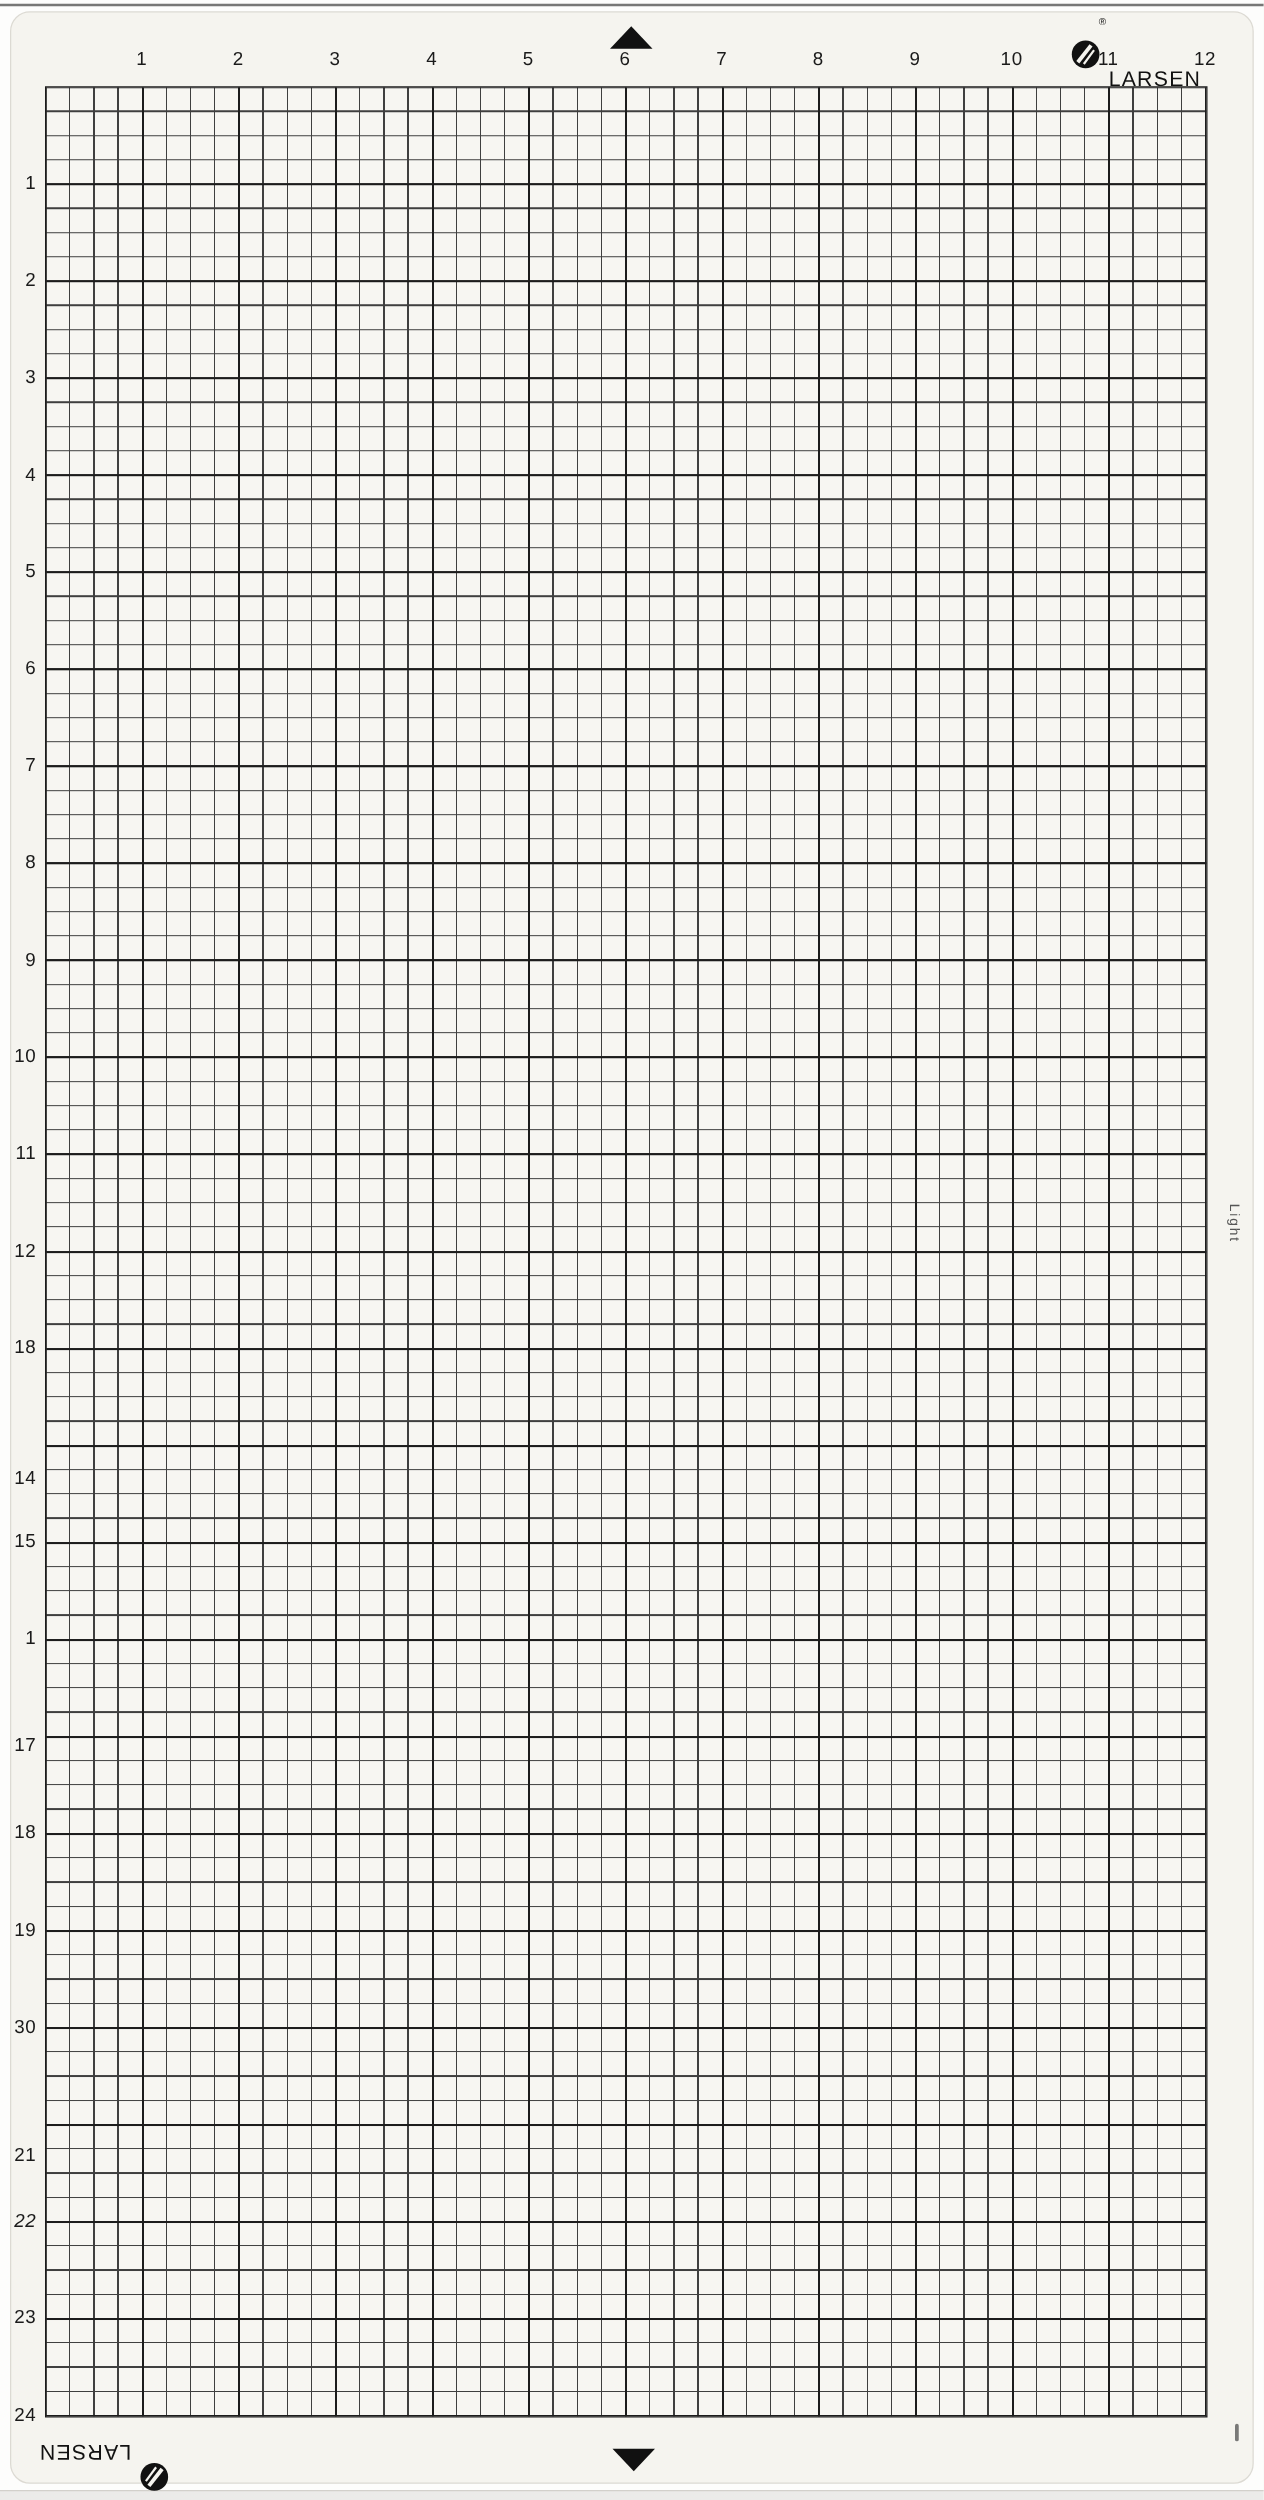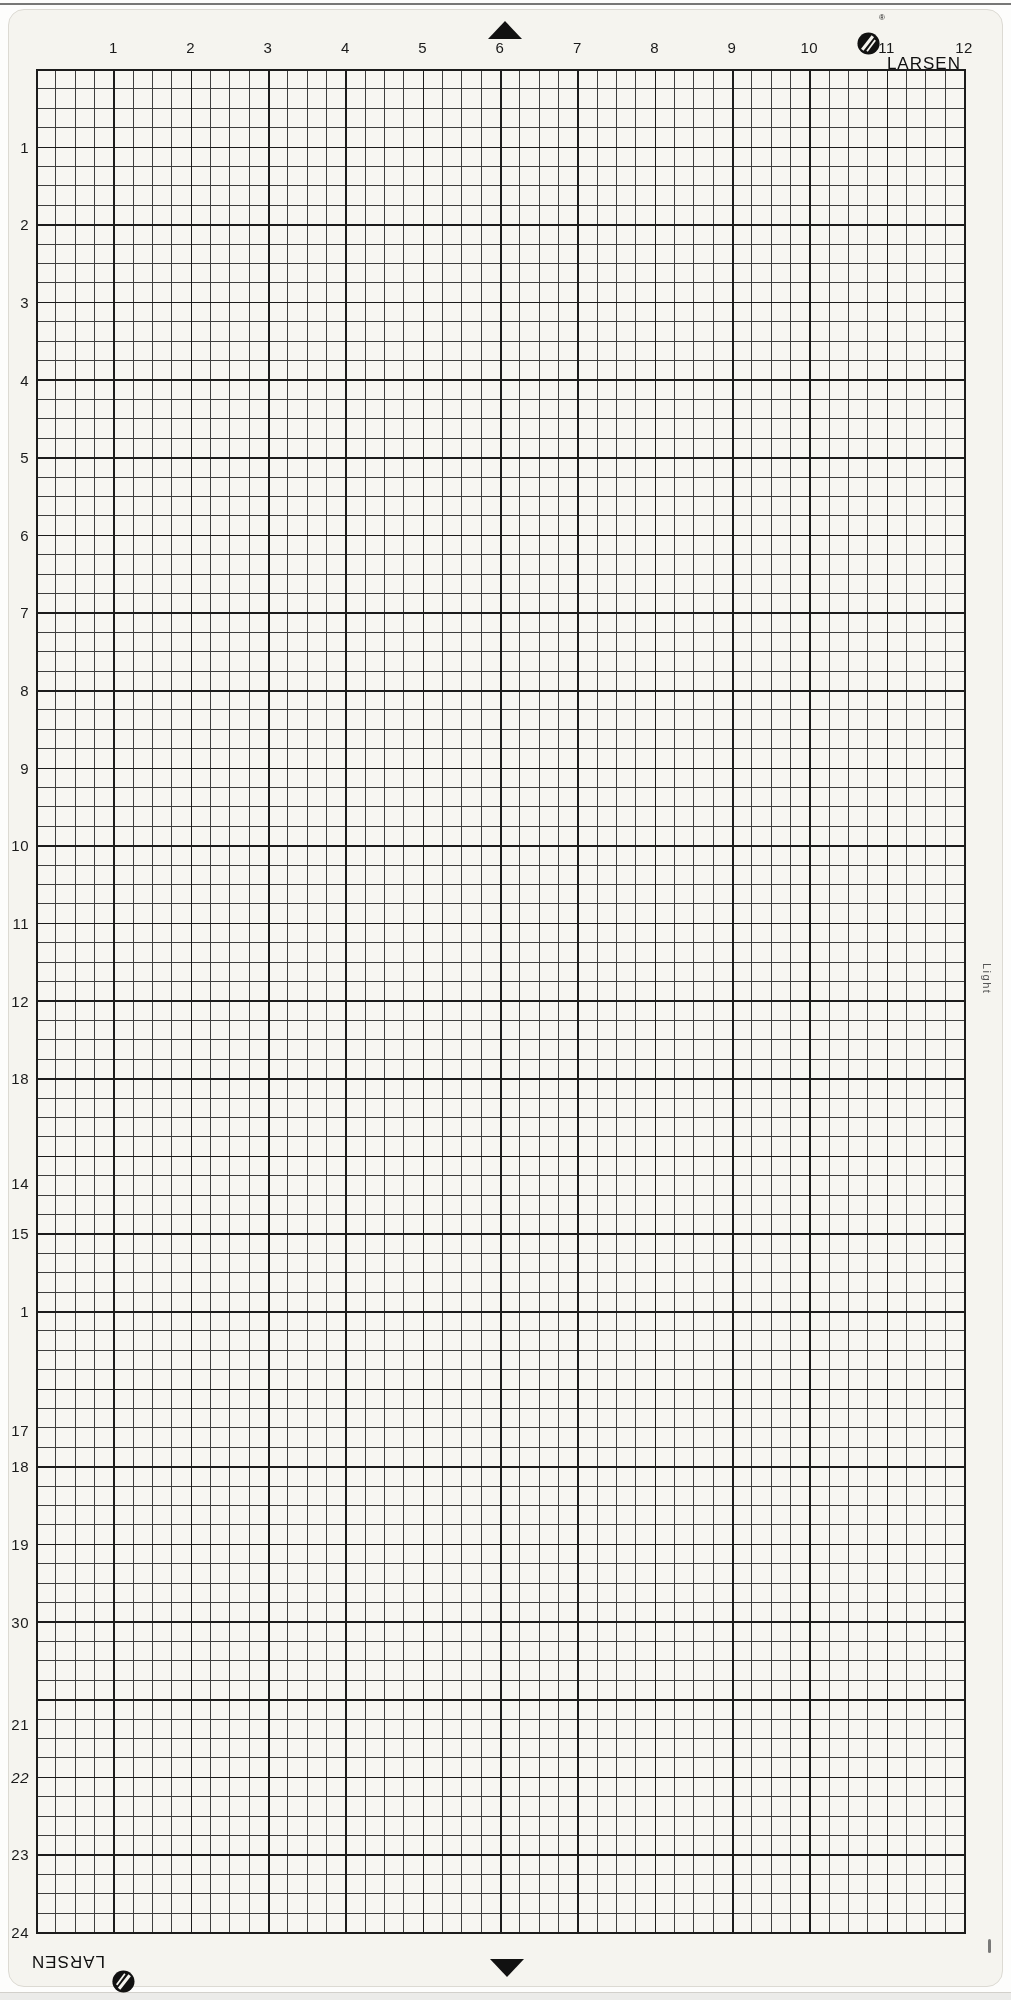--- a/index.html
+++ b/index.html
@@ -129,21 +129,21 @@
       <span class="ruler-num ruler-num-left" style="top: 602.375px;">7</span>
       <span class="ruler-num ruler-num-left" style="top: 680px;">8</span>
       <span class="ruler-num ruler-num-left" style="top: 757.625px;">9</span>
       <span class="ruler-num ruler-num-left" style="top: 835.25px;">10</span>
       <span class="ruler-num ruler-num-left" style="top: 912.875px;">11</span>
       <span class="ruler-num ruler-num-left" style="top: 990.5px;">12</span>
       <span class="ruler-num ruler-num-left" style="top: 1068.12px;">18</span>
       <span class="ruler-num ruler-num-left" style="top: 1173px;">14</span>
       <span class="ruler-num ruler-num-left" style="top: 1223.38px;">15</span>
       <span class="ruler-num ruler-num-left" style="top: 1301px;">1</span>
-      <span class="ruler-num ruler-num-left" style="top: 1420px;">17</span>
+      <span class="ruler-num ruler-num-left" style="top: 1386px;">17</span>
       <span class="ruler-num ruler-num-left" style="top: 1456.25px;">18</span>
       <span class="ruler-num ruler-num-left" style="top: 1533.88px;">19</span>
       <span class="ruler-num ruler-num-left" style="top: 1611.5px;">30</span>
       <span class="ruler-num ruler-num-left" style="top: 1689.12px; margin-top: 25px;">21</span>
       <span class="ruler-num ruler-num-left" style="top: 1766.75px; font-style: italic;">22</span>
       <span class="ruler-num ruler-num-left" style="top: 1844.38px;">23</span>
       <span class="ruler-num ruler-num-left" style="top: 1922px; text-align: right;">24</span>
     </div>
 
   <div class="grid"></div>

